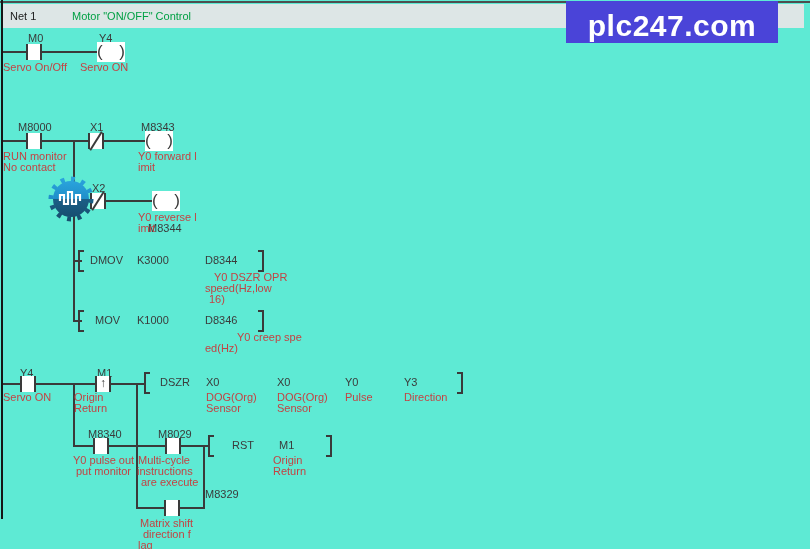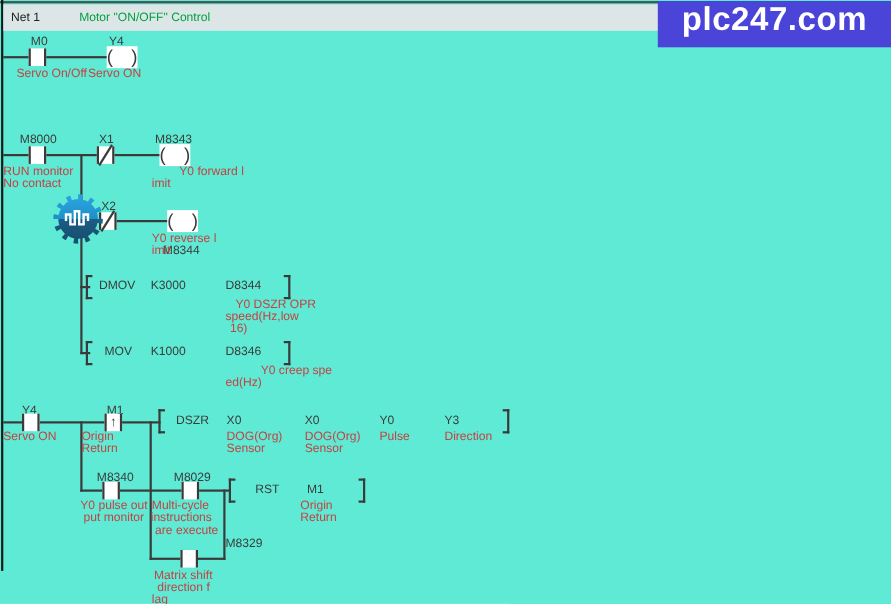--- a/index.html
+++ b/index.html
@@ -34,22 +34,22 @@
 
   
   .coil { position:absolute; width:28px; height:20px; background:#fff; display:flex; justify-content:space-between;
           font-size:17px; line-height:19px; color:#3a3a3a; }
 
   
   .lbr, .rbr { position:absolute; width:6px; height:22px; border:2px solid #3a3a3a; background:transparent; }
   .lbr { border-right:none; } .rbr { border-left:none; }
 
   
-  .watermark { position:absolute; left:598px; top:1px; width:212px; height:42px; background:#4a44d8;
-               display:flex; align-items:flex-start; justify-content:center;
+  .watermark { position:absolute; left:566px; top:1px; width:212px; height:42px; background:#4a44d8;
+               display:flex; align-items:flex-end; justify-content:center;
                color:#ffffff; font-weight:bold; font-size:30px; letter-spacing:0.5px; }
 
   
   .gear-logo { position:absolute; left:48px; top:176px; width:46px; height:46px; }
 </style>
 </head>
 <body>
 
 <div id="canvas">
 
@@ -67,21 +67,21 @@
   <div class="hline" style="left:3px; top:51px; width:96px;"></div>
   <div class="contact" style="left:26px; top:44px;">
     <i class="b l"></i>
       <i class="b r"></i>
   </div>
   <div class="coil" style="left:97px; top:42px;">
       <span>(</span>
       <span>)</span>
     </div>
 
-  <span class="cmt" style="left:3px; top:62px;padding-left:12px;">Servo On/Off</span>
+  <span class="cmt" style="left:3px; top:62px;">Servo On/Off</span>
   <span class="cmt" style="left:80px; top:62px;">Servo ON</span>
 
 
   <span class="dev" style="left:18px; top:122px;">M8000</span>
   <span class="dev" style="left:90px; top:122px;">X1</span>
   <span class="dev" style="left:141px; top:122px;">M8343</span>
 
   <div class="hline" style="left:3px; top:140px; width:144px;"></div>
   <div class="contact" style="left:26px; top:133px;">
       <i class="b l"></i>
@@ -92,21 +92,21 @@
       <i class="b r"></i>
       <i class="slash"></i>
     </div>
   <div class="coil" style="left:145px; top:131px;">
       <span>(</span>
       <span>)</span>
     </div>
 
   <span class="cmt" style="left:3px; top:151px;">RUN monitor</span>
   <span class="cmt" style="left:3px; top:162px;">No contact</span>
-  <span class="cmt" style="left:138px; top:151px;margin-left:25px;">Y0 forward l</span>
+  <span class="cmt" style="left:138px; top:151px;">Y0 forward l</span>
   <span class="cmt" style="left:138px; top:162px;">imit</span>
 
   <div class="vline" style="left:73px; top:140px; height:182px;"></div>
 
   <span class="dev" style="left:92px; top:183px;">X2</span>
   <span class="dev" style="left:148px; top:183px;margin-top:40px;">M8344</span>
   <div class="hline" style="left:73px; top:200px; width:82px;"></div>
   <div class="contact" style="left:90px; top:193px;">
       <i class="b l"></i>
       <i class="b r"></i>

